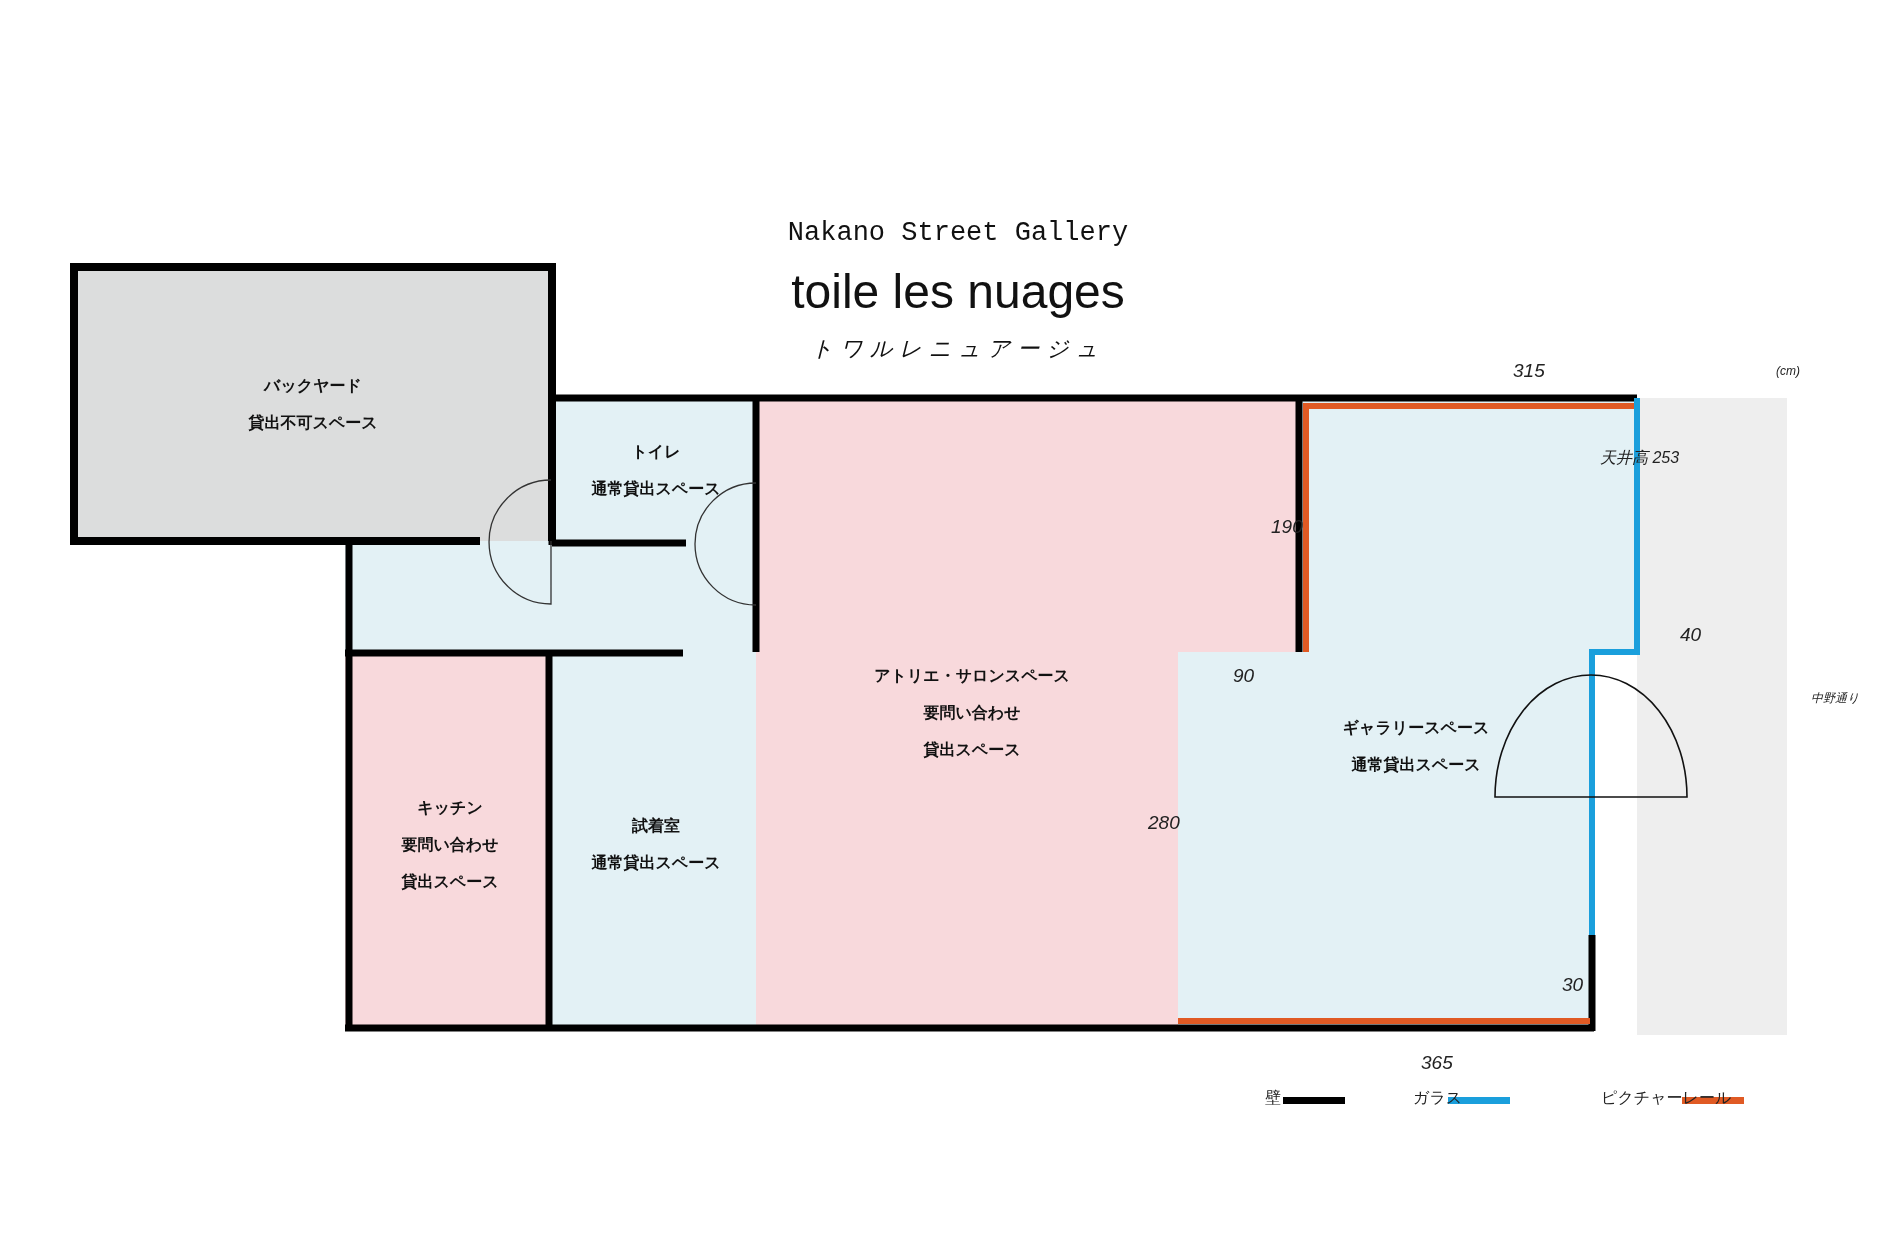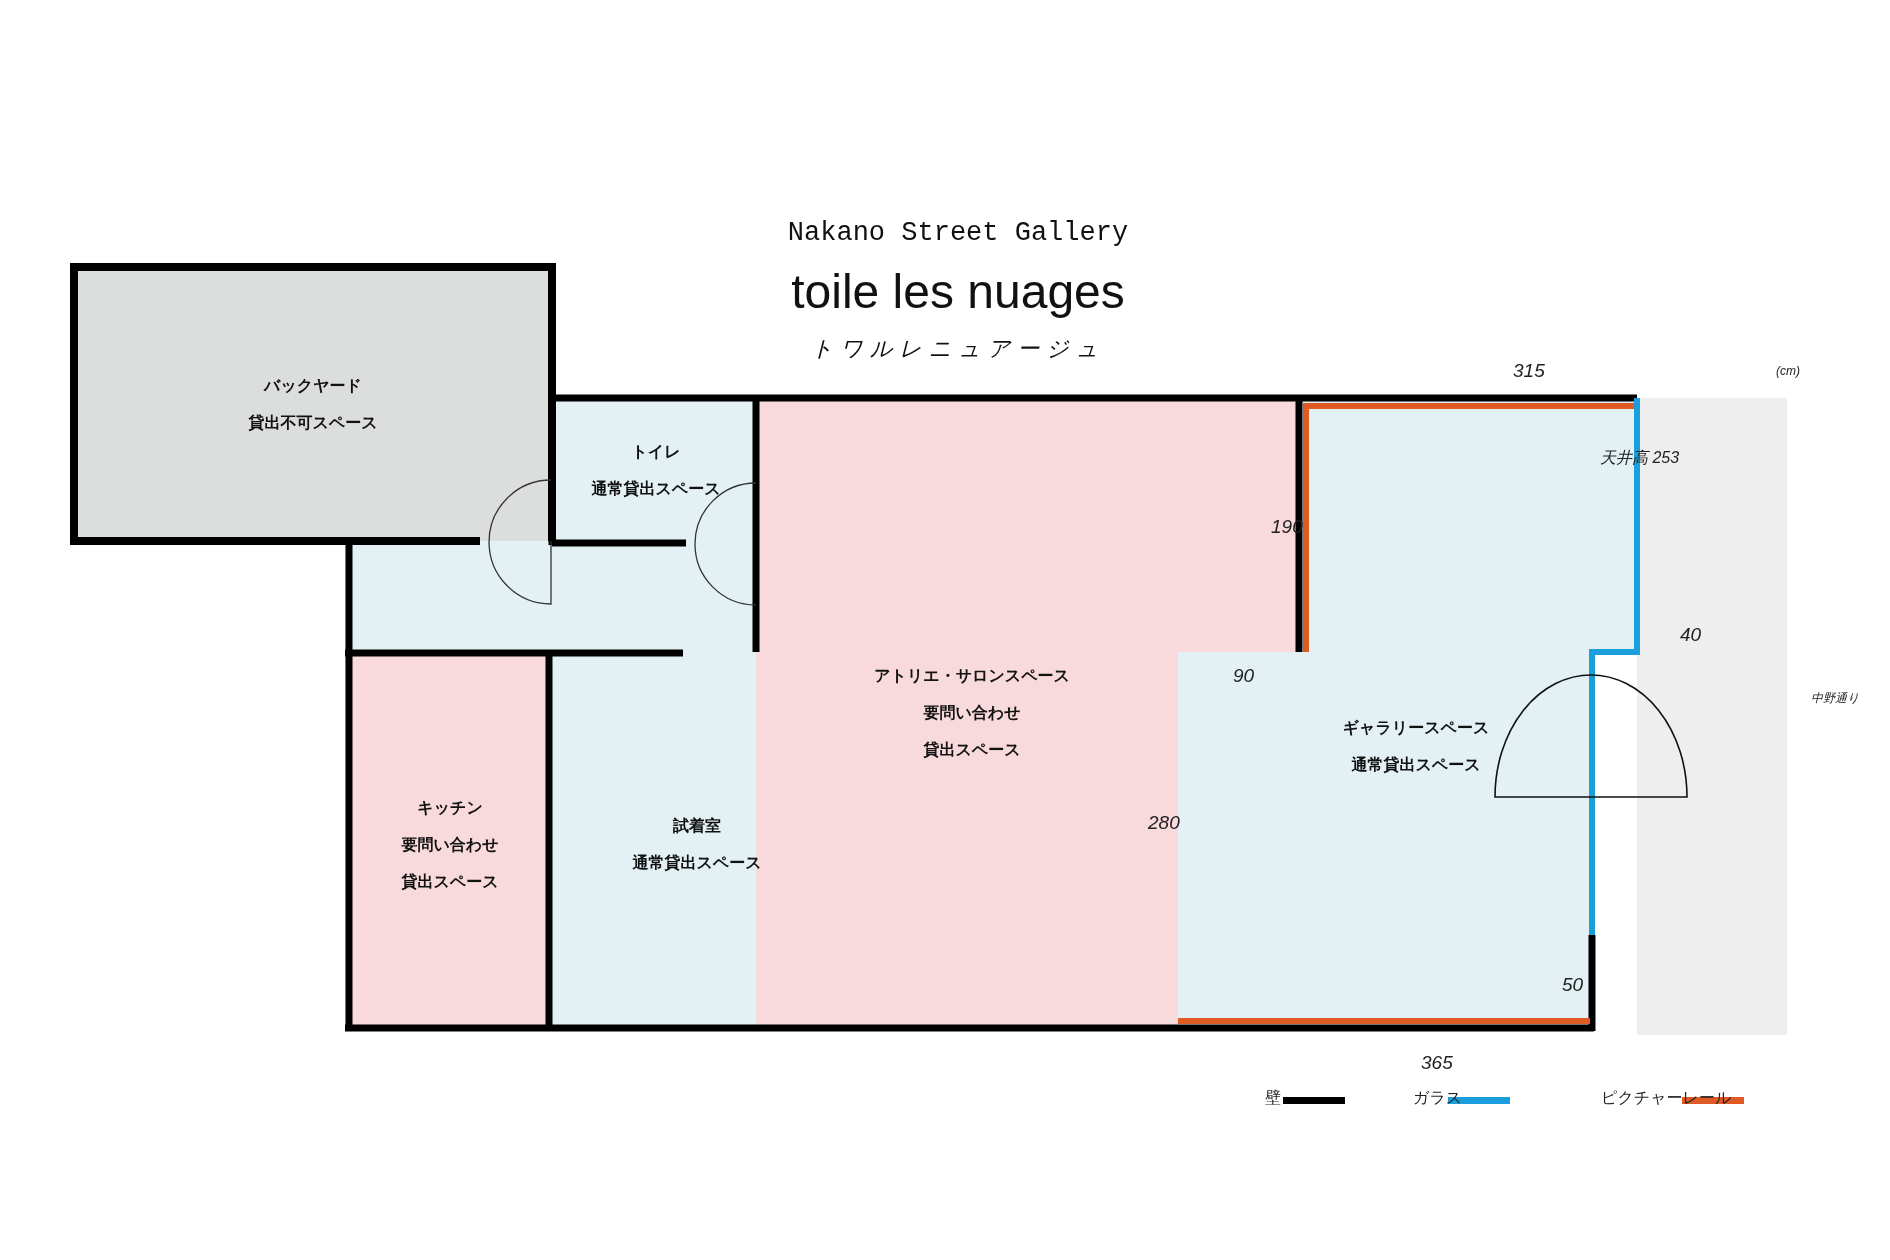--- a/index.html
+++ b/index.html
@@ -78,35 +78,35 @@
 <div class="room-label" style="left:972px; top:714px;font-family:Liberation Mono, monospace;">
   <div>アトリエ・サロンスペース</div>
   <div>要問い合わせ</div>
   <div>貸出スペース</div>
 </div>
 <div class="room-label" style="left:450px; top:844px;">
   <div>キッチン</div>
   <div>要問い合わせ</div>
   <div>貸出スペース</div>
 </div>
-<div class="room-label" style="left:656px; top:844px;margin-left:41px;">
+<div class="room-label" style="left:656px; top:844px;">
   <div>試着室</div>
   <div>通常貸出スペース</div>
 </div>
 <div class="room-label" style="left:1416px; top:736px;margin-top:10px;">
   <div>ギャラリースペース</div>
   <div>通常貸出スペース</div>
 </div>
 
 <div class="dim" style="left:1513px; top:360px;">315</div>
 <div class="dim small" style="left:1776px; top:364px; font-size:12px;">(cm)</div>
 <div class="dim small" style="left:1600px; top:448px; font-size:16px;">天井高 253</div>
 <div class="dim" style="left:1271px; top:516px;">190</div>
 <div class="dim" style="left:1680px; top:624px;">40</div>
 <div class="dim" style="left:1233px; top:665px;">90</div>
 <div class="dim" style="left:1148px; top:812px;">280</div>
-<div class="dim" style="left:1562px; top:974px;">50</div>
+<div class="dim" style="left:1562px; top:974px;">30</div>
 <div class="dim" style="left:1421px; top:1052px;">365</div>
 <div class="dim small" style="left:1811px; top:690px; font-size:12px;">中野通り</div>
 
 <div class="legend-label" style="left:1265px; top:1088px;">壁</div>
 <div class="legend-label" style="left:1413px; top:1088px;">ガラス</div>
 <div class="legend-label" style="left:1601px; top:1088px;">ピクチャーレール</div>
 
 </body></html>

